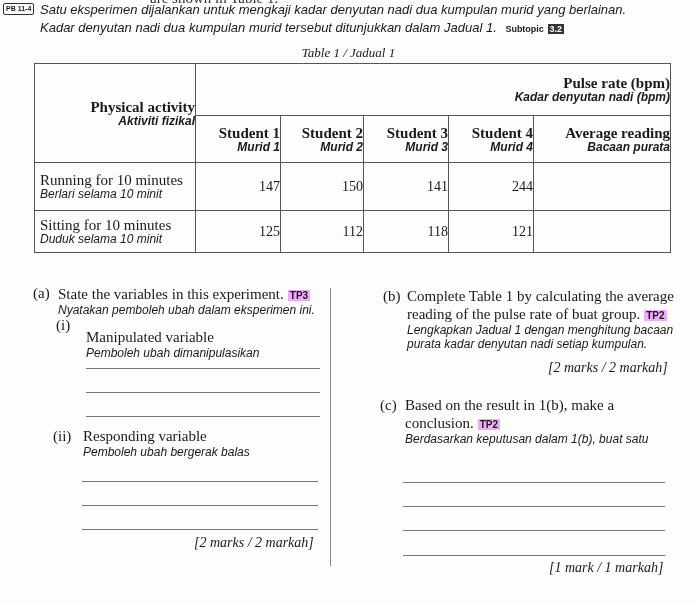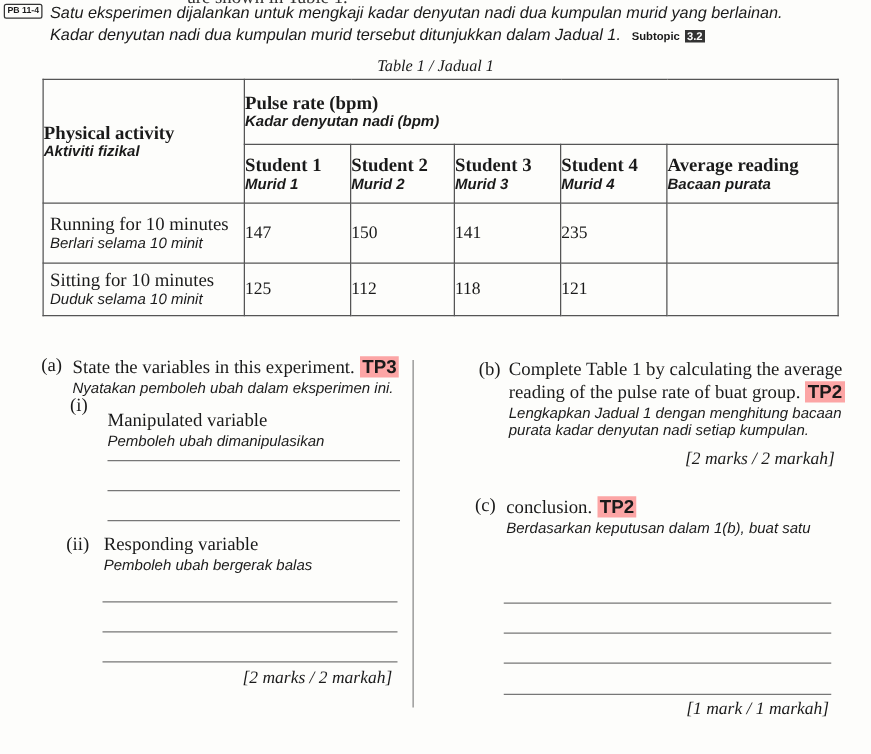--- a/index.html
+++ b/index.html
@@ -23,31 +23,31 @@
   .intro2 { left: 40px; top: 20px; font-size: 13px; }
   .subtopic { font-size: 9px; font-weight: bold; margin-left: 5px; text-align: center; }
   .subtopic-num { background:#333; color:#fff; font-size:9px; font-weight:bold; padding:0 2px;margin-top:20px; }
   .table-caption { left: 0; width: 697px; top: 45px; text-align: center; font-size: 13px; font-style: italic; }
 
   
   table.data {
     position: absolute; left: 34px; top: 63px; border-collapse: collapse;
     font-size: 14px;
   }
-  table.data td { border: 1px solid #555; text-align: left; vertical-align: middle; padding: 0; }
+  table.data td { border: 1px solid #555; text-align: right; vertical-align: middle; padding: 0; }
   .hdr-main { font-weight: bold; font-size: 15px; line-height: 16px; }
   .hdr-sub { font-family: "Liberation Sans", sans-serif; font-style: italic; font-weight: bold; font-size: 12px; line-height: 13px; }
   .row-label { text-align: left !important; padding-left: 5px !important; }
   .row-main { font-size: 15px; line-height: 16px; }
   .row-sub { font-family: "Liberation Sans", sans-serif; font-style: italic; font-size: 12px; line-height: 13px; }
 
   
   .q-en { font-size: 15px; line-height: 17px; }
   .q-ms { font-family: "Liberation Sans", sans-serif; font-style: italic; font-size: 12px; line-height: 14px; }
-  .tp { font-family: "Liberation Sans", sans-serif; font-weight: bold; font-size: 15px; background:#fca5a5; padding: 0 2px; margin-left: 4px; }
+  .tp { font-family: "Liberation Sans", sans-serif; font-weight: bold; font-size: 10px; background:#f0abfc; padding: 0 2px; margin-left: 4px; }
   .line { position: absolute; height: 1px; background: #777; }
   .marks { font-size: 14px; }
   .divider { position: absolute; left: 330px; top: 288px; width: 1px; height: 278px; background: #888; }
 </style>
 </head>
 <body>
 
 <div class="abs cutoff">are shown in Table 1.</div>
 <div class="abs code-badge">PB 11-4</div>
 <div class="abs intro1 sans it">Satu eksperimen dijalankan untuk mengkaji kadar denyutan nadi dua kumpulan murid yang berlainan.</div>
@@ -93,21 +93,21 @@
     </td>
   </tr>
   <tr style="height:48px">
     <td class="row-label">
       <div class="row-main">Running for 10 minutes</div>
       <div class="row-sub">Berlari selama 10 minit</div>
     </td>
     <td>147</td>
     <td>150</td>
     <td>141</td>
-    <td>235</td>
+    <td>244</td>
     <td></td>
   </tr>
   <tr style="height:42px">
     <td class="row-label">
       <div class="row-main">Sitting for 10 minutes</div>
       <div class="row-sub">Duduk selama 10 minit</div>
     </td>
     <td>125</td>
     <td>112</td>
     <td>118</td>
@@ -148,20 +148,21 @@
 <div class="abs" style="left:407px; top:288px; width:290px;">
   <div class="q-en">Complete Table 1 by calculating the average</div>
   <div><span class="q-en">reading of the pulse rate of buat group.</span><span class="tp">TP2</span></div>
   <div class="q-ms">Lengkapkan Jadual 1 dengan menghitung bacaan</div>
   <div class="q-ms">purata kadar denyutan nadi setiap kumpulan.</div>
 </div>
 <div class="abs marks it" style="left:548px; top:360px;">[2 marks / 2 markah]</div>
 
 <div class="abs q-en" style="left:380px; top:397px;">(c)</div>
 <div class="abs" style="left:405px; top:397px; width:290px;">
+  <div class="q-en">Based on the result in 1(b), make a</div>
   <div><span class="q-en">conclusion.</span><span class="tp">TP2</span></div>
   <div class="q-ms">Berdasarkan keputusan dalam 1(b), buat satu</div>
 </div>
 <div class="line" style="left:403px; top:482px; width:262px;"></div>
 <div class="line" style="left:403px; top:506px; width:262px;"></div>
 <div class="line" style="left:403px; top:530px; width:262px;"></div>
 <div class="line" style="left:403px; top:555px; width:262px;"></div>
 <div class="abs marks it" style="left:549px; top:560px;">[1 mark / 1 markah]</div>
 
 </body></html>

